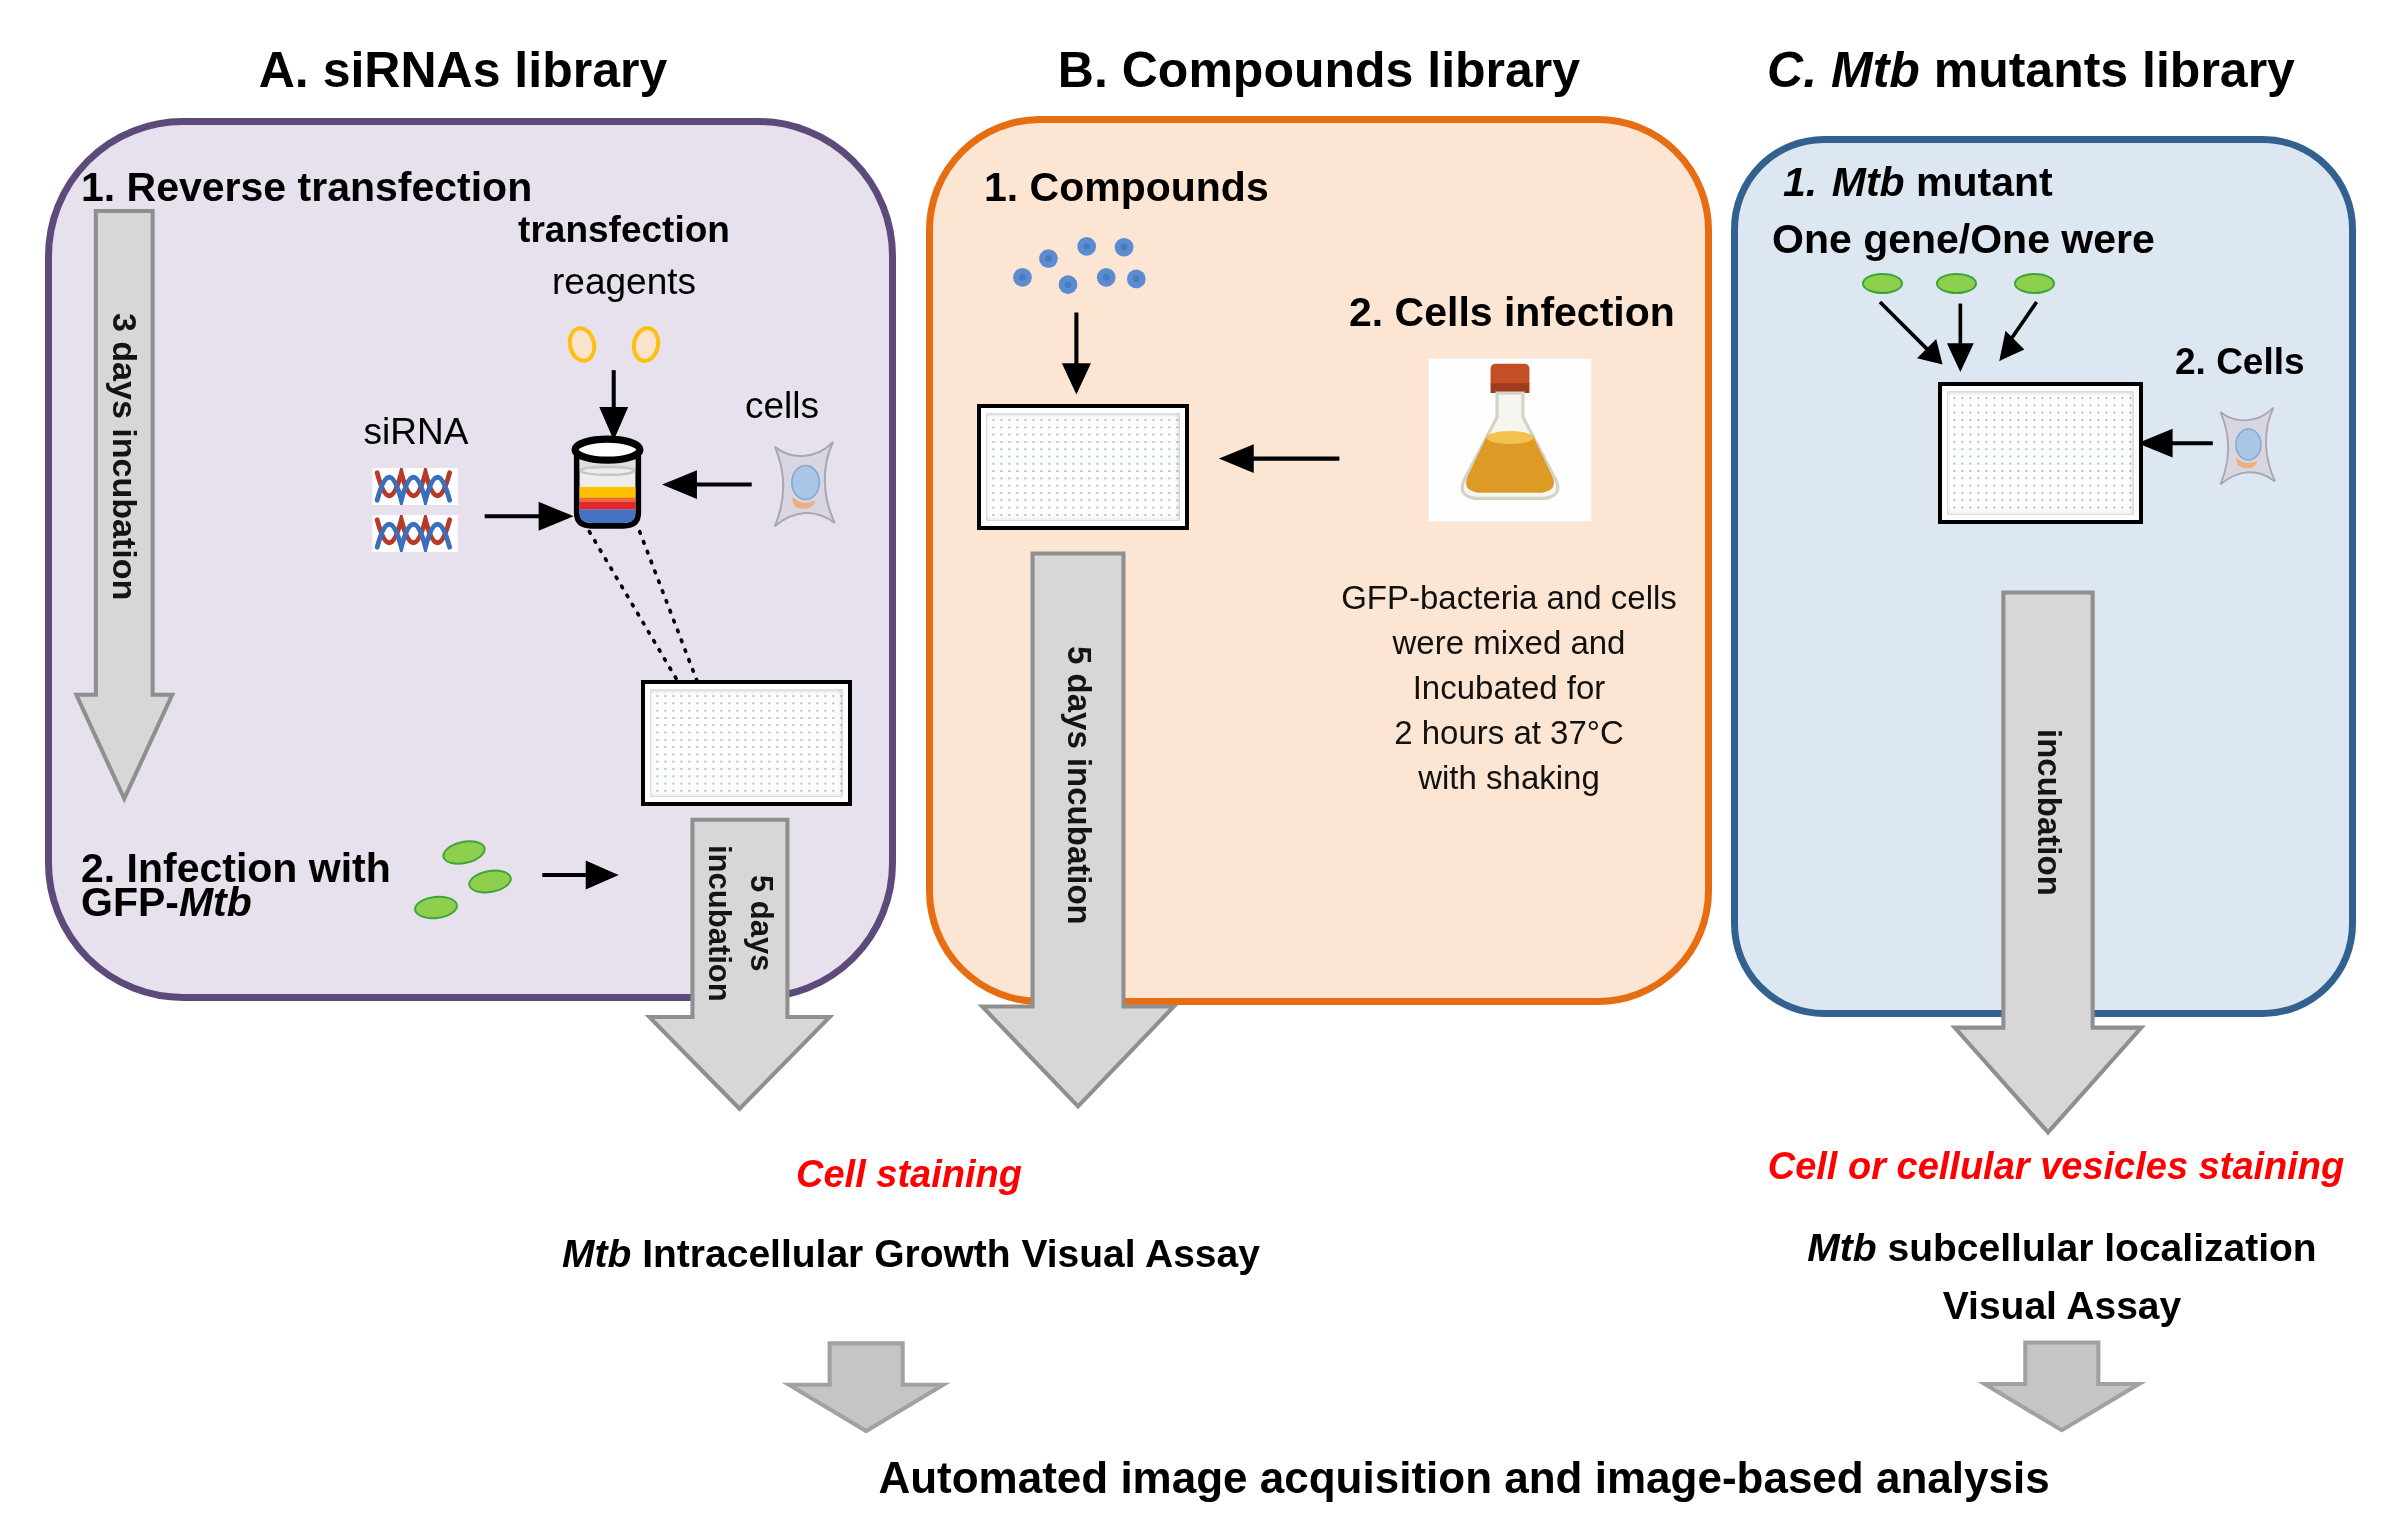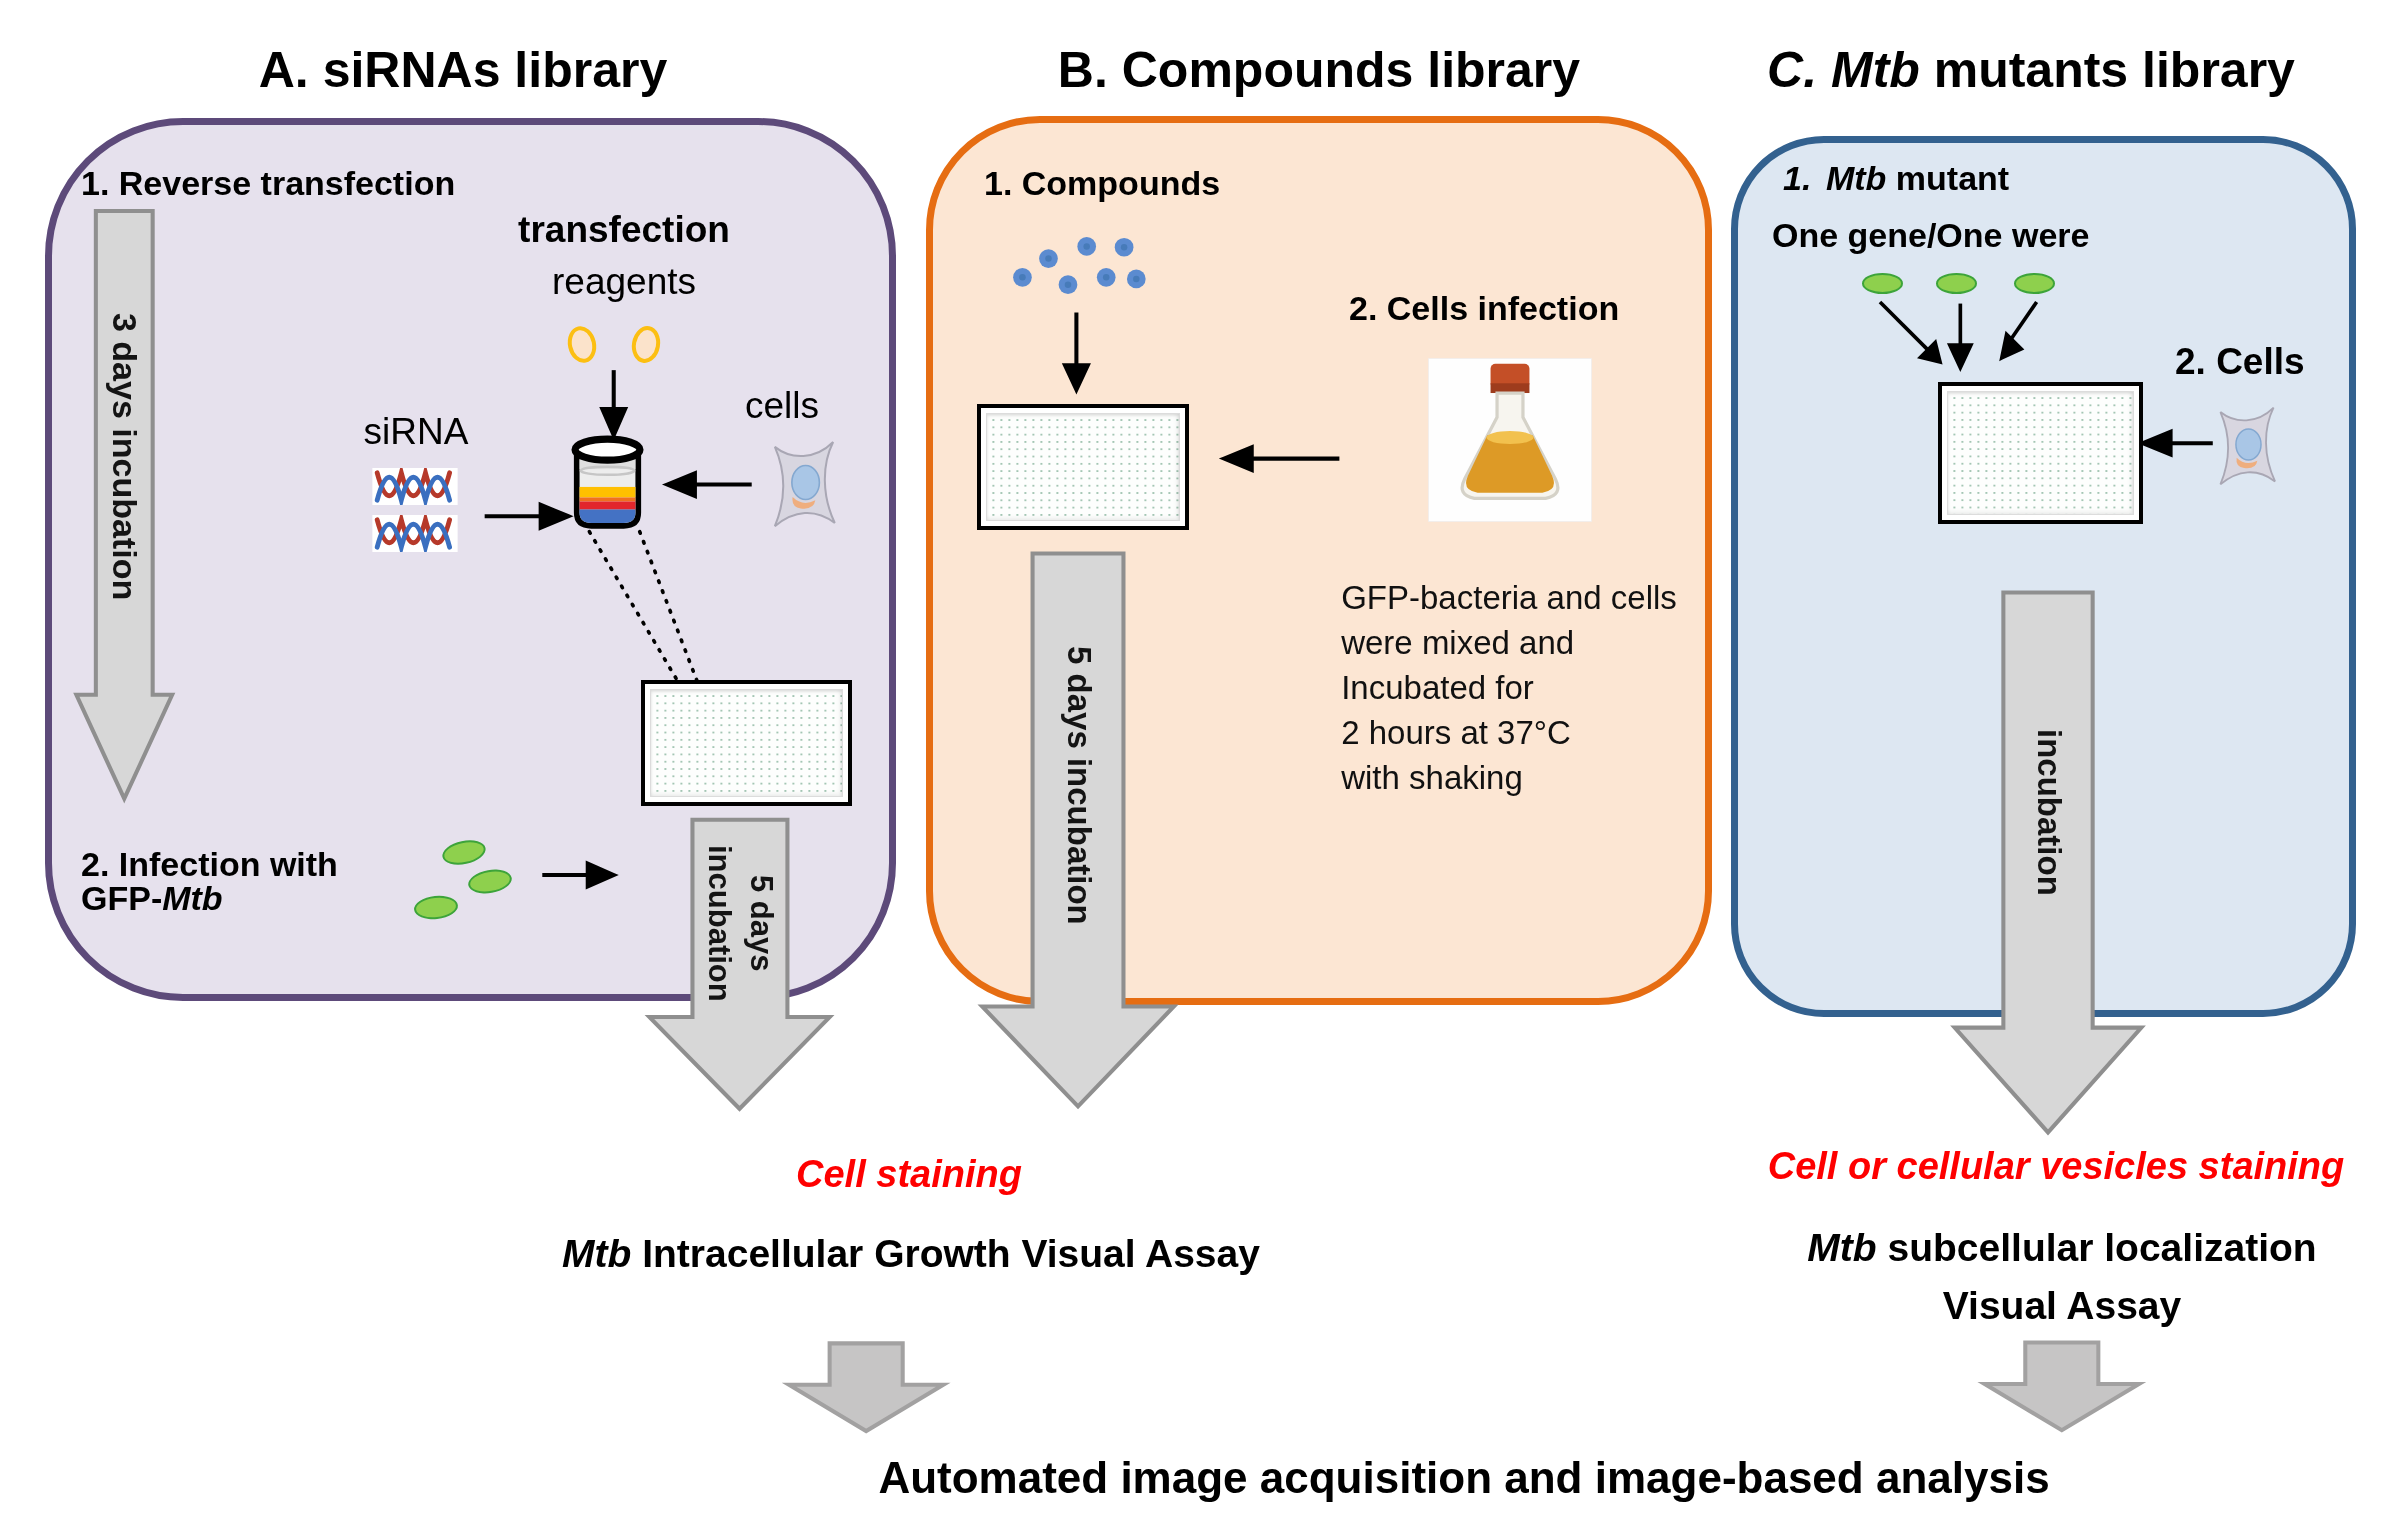--- a/index.html
+++ b/index.html
@@ -8,25 +8,25 @@
   .abs{position:absolute;}
   .panel{position:absolute;box-sizing:border-box;}
   .panel-a{left:45px;top:118px;width:851px;height:883px;background:#e6e1ed;
            border:7.3px solid #5d4a7a;border-radius:138px;}
   .panel-b{left:926px;top:116px;width:786px;height:889px;background:#fce6d3;
            border:7.3px solid #e66d12;border-radius:114px;}
   .panel-c{left:1731px;top:136px;width:625px;height:881px;background:#dde7f2;
            border:7.3px solid #33618f;border-radius:93px;}
   .title{position:absolute;top:41px;transform:translateX(-50%);font-size:50px;
          font-weight:700;white-space:nowrap;}
-  .h1{position:absolute;font-size:34px;font-weight:700;white-space:nowrap;}
+  .h1{position:absolute;font-size:41px;font-weight:700;white-space:nowrap;}
   .label{position:absolute;font-size:37px;transform:translateX(-50%);white-space:nowrap;}
   .vlabel{position:absolute;writing-mode:vertical-rl;transform:translateX(-50%);
           font-weight:700;color:#141414;white-space:nowrap;text-align:center;}
-  .note{position:absolute;transform:translateX(-50%);
+  .note{position:absolute;transform:translateX(-50%);text-align:center;
         font-size:33px;line-height:45px;color:#111;white-space:nowrap;}
   .plate{position:absolute;background:#ffffff;border:4px solid #000;box-sizing:border-box;}
   .wells{position:absolute;left:4.9px;right:4.9px;top:4.9px;bottom:4.9px;background-color:#fdfefd;
          background-image:radial-gradient(circle,#a4c6b4 1.2px,rgba(0,0,0,0) 1.4px);
          background-size:8px 7.3px;background-position:2.4px 2.4px;border:0.8px solid #dcdcdc;
          box-shadow:inset 0 1.6px 3.2px rgba(0,0,0,.14), inset -2.4px -2.4px 4px rgba(0,0,0,.06);}
   .bact{position:absolute;border-radius:50%;background:#8ed04d;border:2.4px solid #3da43a;box-sizing:border-box;}
   .lipo{position:absolute;width:28px;height:37px;border-radius:50%;background:#fbe3cb;
         border:4.9px solid #fcbf12;box-sizing:border-box;}
   .photo{position:absolute;background:#fefefe;box-shadow:0 0 0 0.8px #f0f0f0;}

